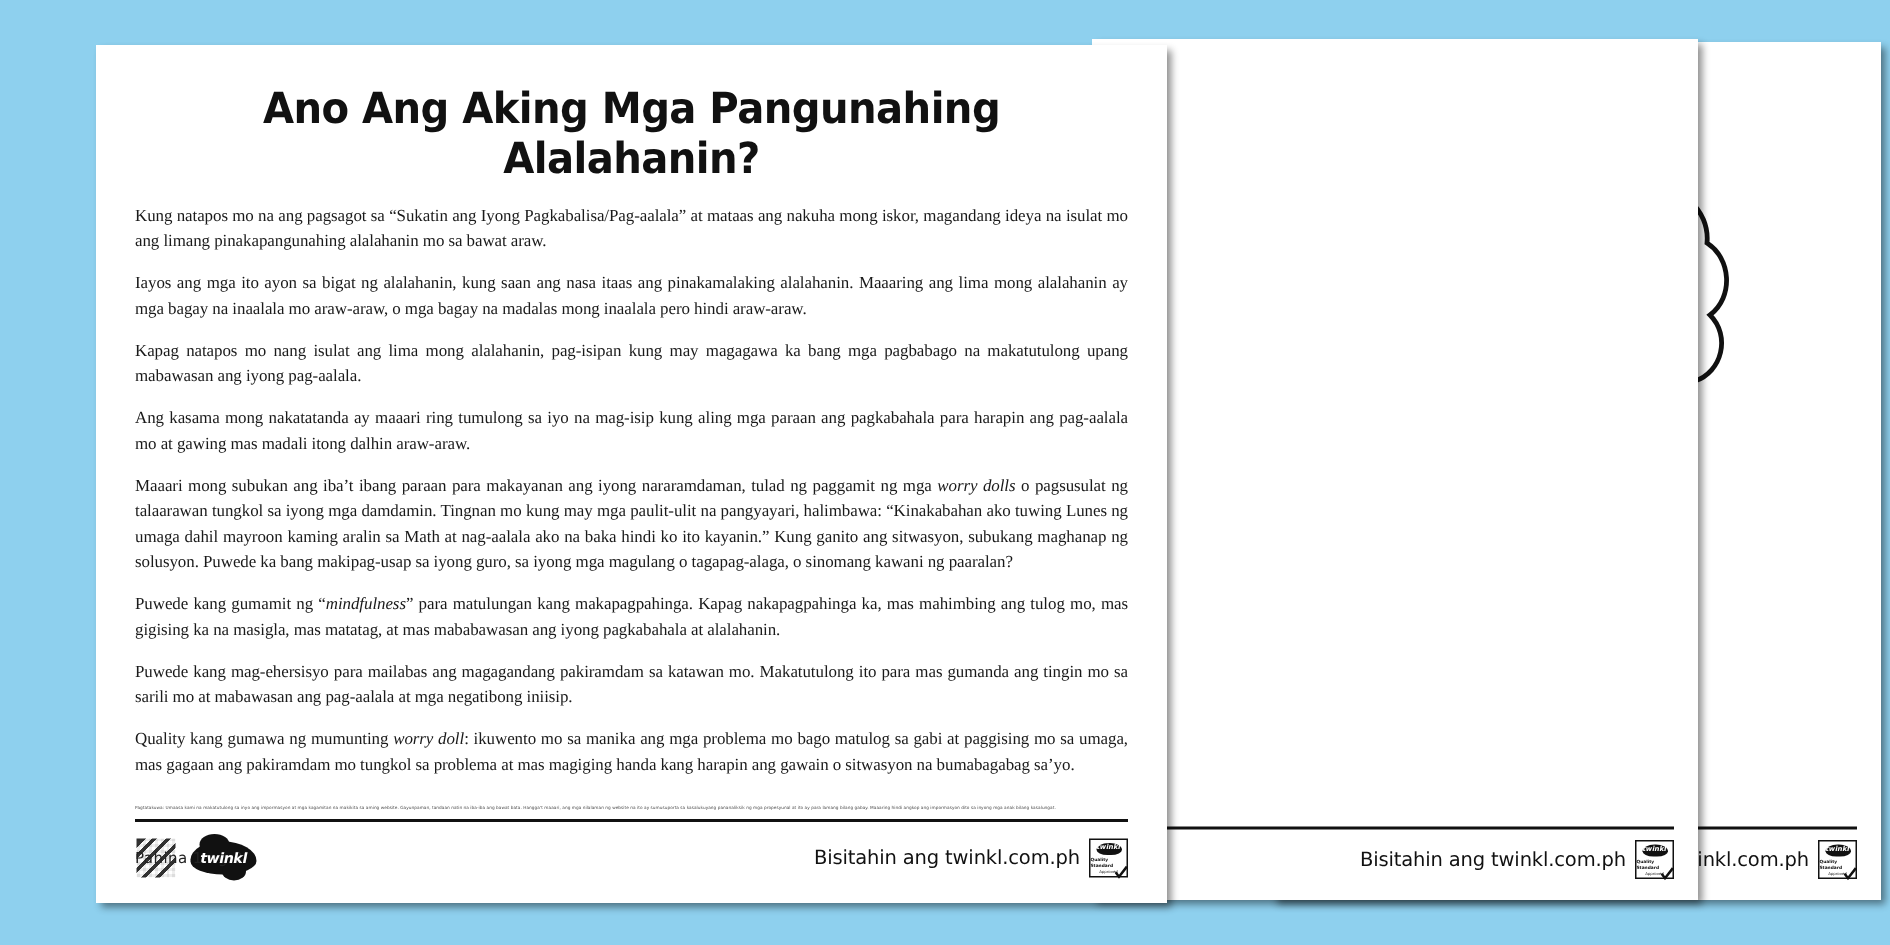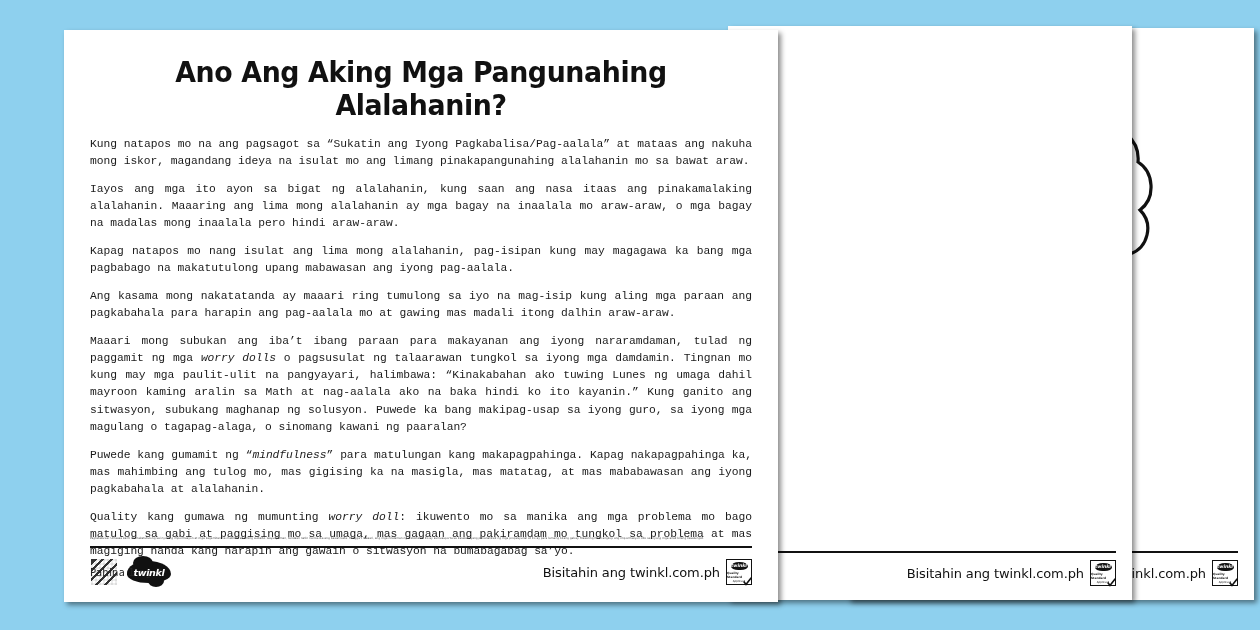--- a/index.html
+++ b/index.html
@@ -48,21 +48,21 @@
     font-size: 28.5px;
     letter-spacing: -0.4px;
     text-align: center;
     color: #111;
     margin: 4px 0 14px 0;
     transform: scaleX(0.94);
     transform-origin: center;
   }
 
   .body-text {
-    font-family: Liberation Mono, monospace;
+    font-family: Liberation Serif, serif;
     font-size: 11.3px;
     line-height: 17.2px;
     color: #1a1a1a;
     text-align: justify;
     margin-bottom: 10.5px;
     letter-spacing: -0.05px;
   }
   .body-text i { font-style: italic; }
 
   
@@ -278,20 +278,21 @@
   <p class="body-text">Ang kasama mong nakatatanda ay maaari ring tumulong sa iyo na mag-isip kung aling mga paraan ang pagkabahala para harapin ang pag-aalala mo at gawing mas madali itong dalhin araw-araw.</p>
 
   <p class="body-text">
     <span>Maaari mong subukan ang iba’t ibang paraan para makayanan ang iyong nararamdaman, tulad ng paggamit ng mga </span><i>worry dolls</i><span> o pagsusulat ng talaarawan tungkol sa iyong mga damdamin. Tingnan mo kung may mga paulit-ulit na pangyayari, halimbawa: “Kinakabahan ako tuwing Lunes ng umaga dahil mayroon kaming aralin sa Math at nag-aalala ako na baka hindi ko ito kayanin.” Kung ganito ang sitwasyon, subukang maghanap ng solusyon. Puwede ka bang makipag-usap sa iyong guro, sa iyong mga magulang o tagapag-alaga, o sinomang kawani ng paaralan?</span>
   </p>
 
   <p class="body-text">
     <span>Puwede kang gumamit ng “</span><i>mindfulness</i><span>” para matulungan kang makapagpahinga. Kapag nakapagpahinga ka, mas mahimbing ang tulog mo, mas gigising ka na masigla, mas matatag, at mas mababawasan ang iyong pagkabahala at alalahanin.</span>
   </p>
 
+  <p class="body-text">Puwede kang mag-ehersisyo para mailabas ang magagandang pakiramdam sa katawan mo. Makatutulong ito para mas gumanda ang tingin mo sa sarili mo at mabawasan ang pag-aalala at mga negatibong iniisip.</p>
 
   <p class="body-text">
     <span>Quality kang gumawa ng mumunting </span><i>worry doll</i><span>: ikuwento mo sa manika ang mga problema mo bago matulog sa gabi at paggising mo sa umaga, mas gagaan ang pakiramdam mo tungkol sa problema at mas magiging handa kang harapin ang gawain o sitwasyon na bumabagabag sa’yo.</span>
   </p>
 
   <div class="footer-wrap">
     <div class="disclaimer">Pagtatakuwa: Umaasa kami na makatutulong sa inyo ang impormasyon at mga kagamitan na makikita sa aming website. Gayunpaman, tandaan natin na iba-iba ang bawat bata. Hangga’t maaari, ang mga nilalaman ng website na ito ay sumusuporta sa kasalukuyang pananaliksik ng mga propesyunal at ito ay para lamang bilang gabay. Maaaring hindi angkop ang impormasyon dito sa inyong mga anak bilang kasalungat.</div>
     <div class="footer-rule"></div>
     <div class="footer-row">
       <div class="footer-left">

